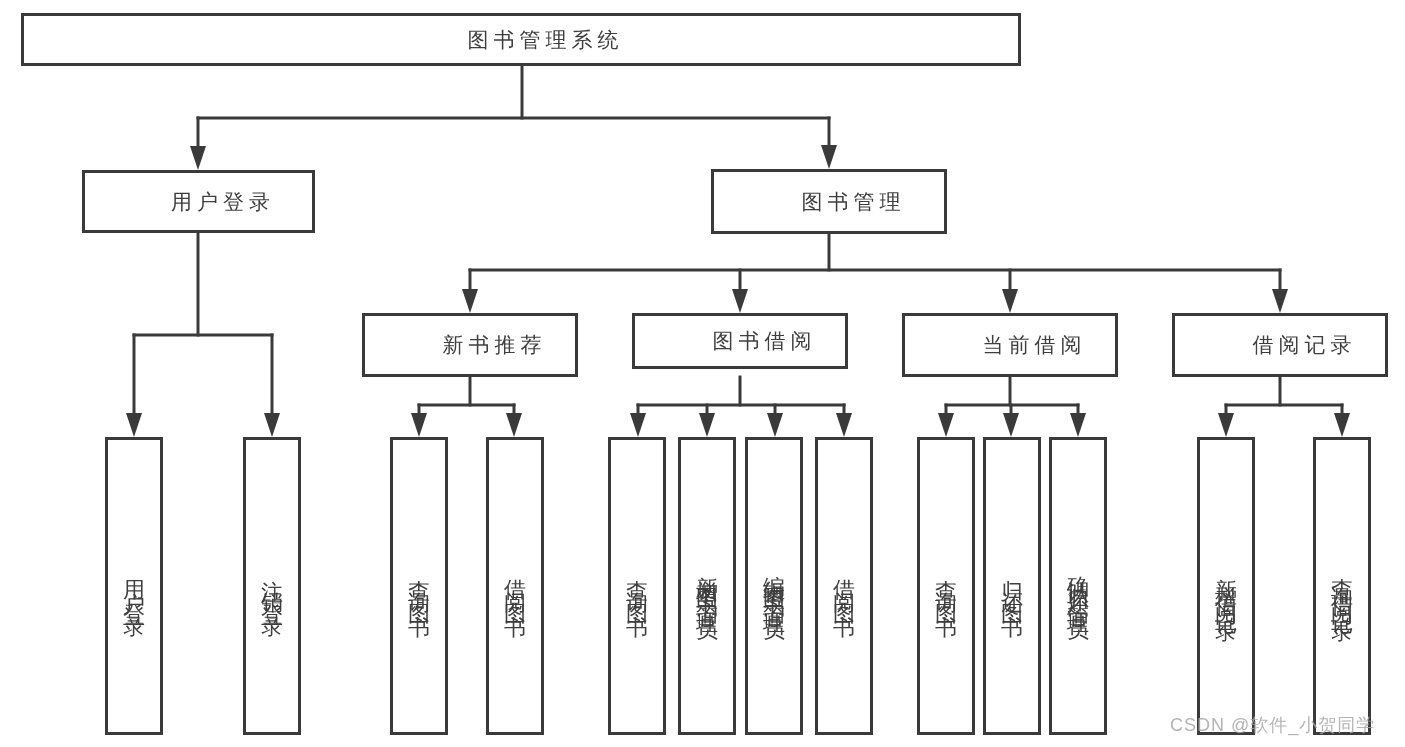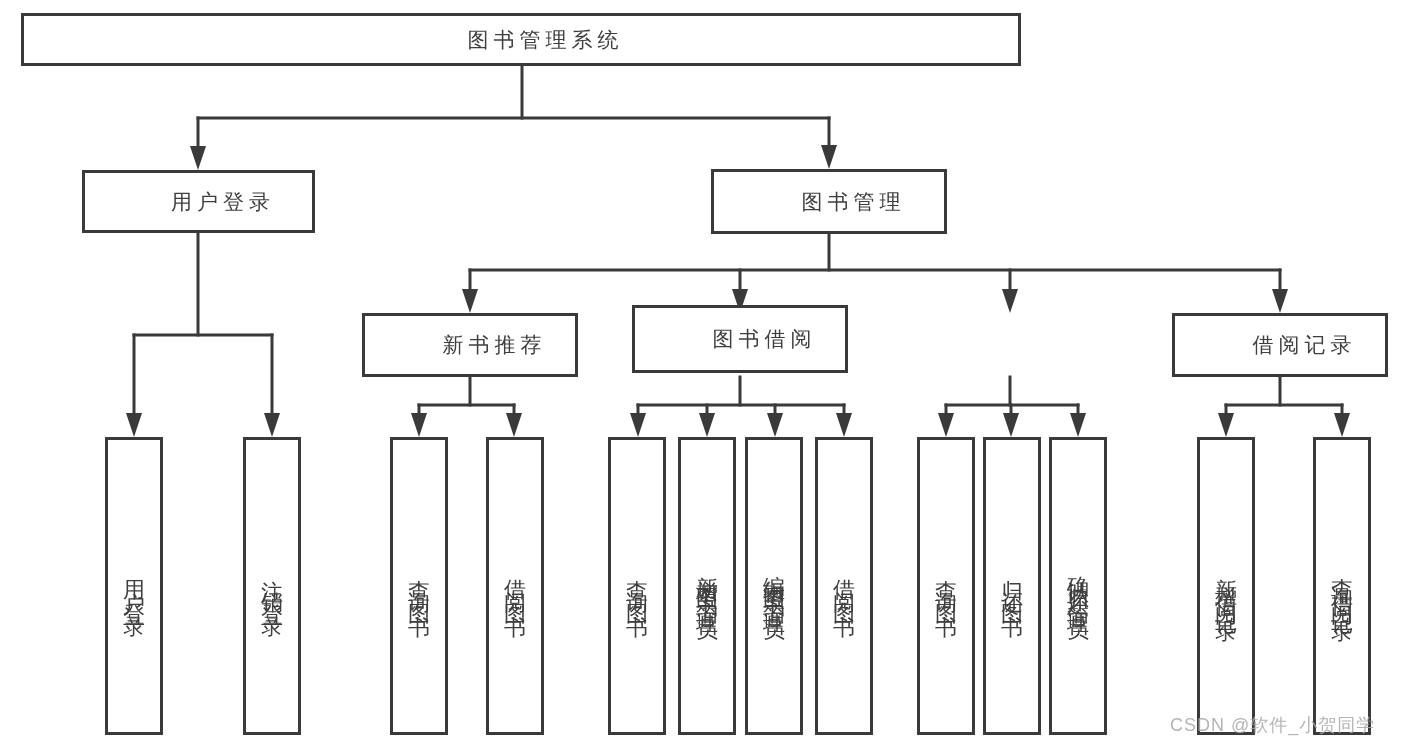--- a/index.html
+++ b/index.html
@@ -147,22 +147,25 @@
   <div class="hbox" style="left:82px; top:170px; width:233px; height:63px;">
     <span>用户登录</span>
   </div>
   <div class="hbox" style="left:711px; top:169px; width:236px; height:65px;">
     <span>图书管理</span>
   </div>
 
   <div class="hbox" style="left:362px; top:313px; width:216px; height:64px;">
     <span>新书推荐</span>
   </div>
-  <div class="hbox" style="left:632px; top:305px; width:216px; height:68px;justify-content:center;">
+  <div class="hbox" style="left:632px; top:313px; width:216px; height:56px;justify-content:center;">
     <span>图书借阅</span>
+  </div>
+  <div class="hbox" style="left:902px; top:313px; width:216px; height:64px;">
+    <span>当前借阅</span>
   </div>
   <div class="hbox" style="left:1172px; top:313px; width:216px; height:64px;">
     <span>借阅记录</span>
   </div>
 
   <div class="vbox" style="left:105px;">
     <span class="vtext sp4">用户登录</span>
   </div>
   <div class="vbox" style="left:243px;">
     <span class="vtext sp4">注销登录</span>

